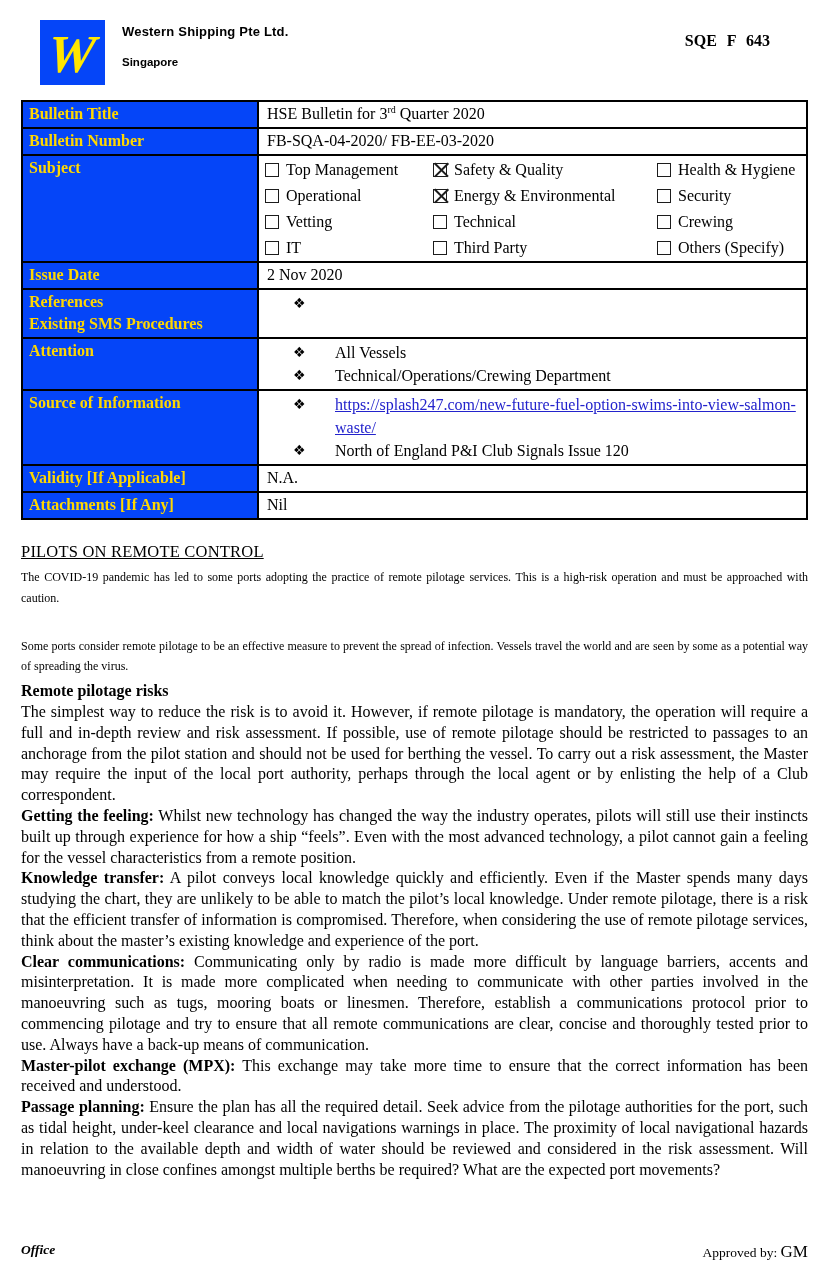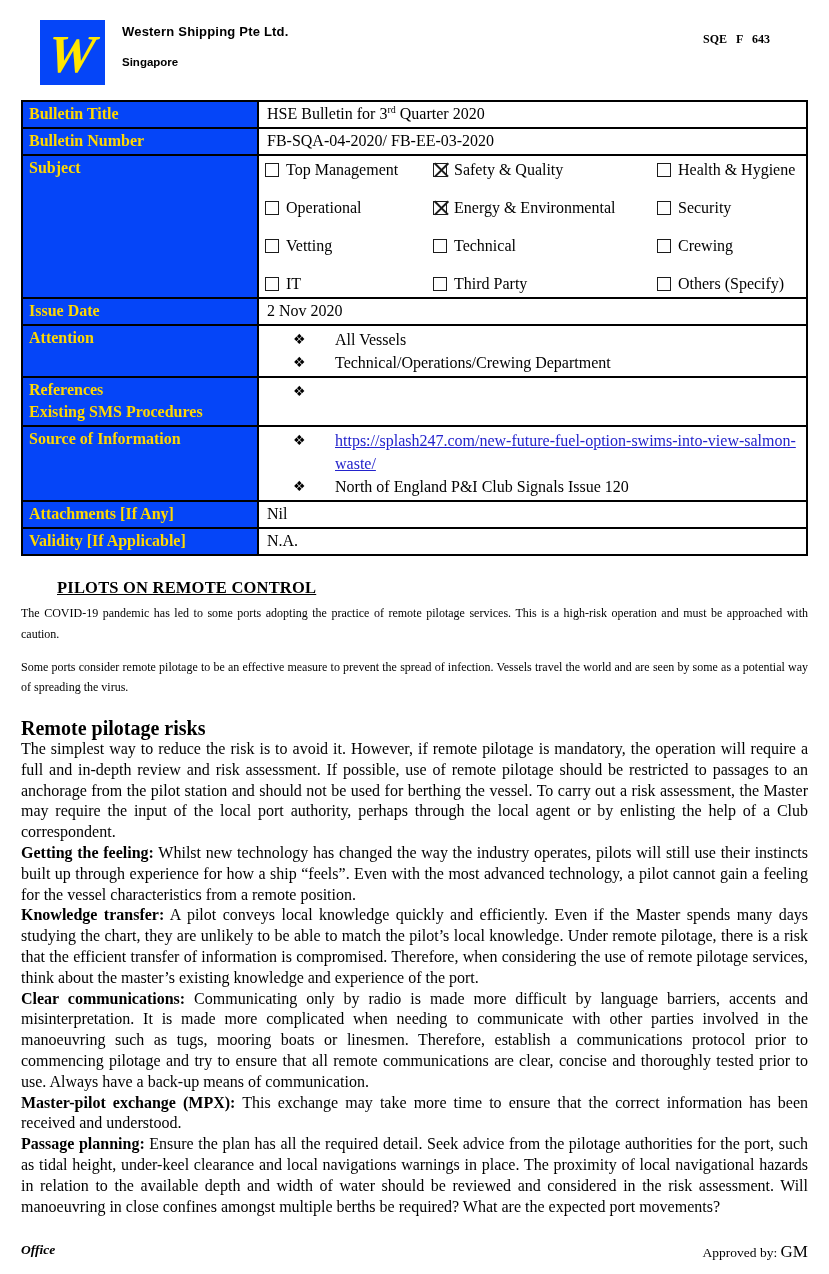--- a/index.html
+++ b/index.html
@@ -16,60 +16,60 @@
   }
   
   .hdr { display:flex; align-items:flex-start; margin-top:6px; }
   .logo { width:67px; height:65px; flex:none; margin-left:18px; }
   .logo svg { display:block; width:100%; height:100%; }
   .logo-bg { fill:var(--logo-bg,#0545F8); }
   .logo-w { fill:var(--logo-letter,#FFE600); font-family:"Liberation Serif", serif; font-weight:bold; font-style:italic; }
   .hdr-text { margin-left:16px; padding-top:4px; }
   .company { font-family:"Liberation Sans", sans-serif; font-weight:bold; font-size:13px; letter-spacing:.2px; }
   .location { font-family:"Liberation Sans", sans-serif; font-weight:bold; font-size:11.5px; margin-top:17px; }
-  .form-code { margin-left:auto; margin-right:38px; font-weight:bold; font-size:12px; padding-top:12px; word-spacing:6px; }
+  .form-code { margin-left:auto; margin-right:38px; font-weight:bold; font-size:16px; padding-top:12px; word-spacing:6px; }
   .doc-title { text-align:center; font-weight:bold; font-size:23px; margin-top:16px; }
 
   
   table.form { width:100%; border-collapse:collapse; margin-top:15px; table-layout:fixed; }
   table.form td { border:2px solid #000; vertical-align:top; font-size:16px; }
   td.lbl {
     width:236px;
     background:var(--label-bg,#0545F8);
     color:var(--label-text,#FFD700);
     font-weight:bold;
     padding:1px 6px 2px 6px;
     line-height:22px;
   }
   td.val { padding:1px 8px 2px 8px; line-height:22px; }
   sup { font-size:10px; vertical-align:super; line-height:0; }
 
   
-  .subject-grid { display:grid; grid-template-columns:168px 224px 1fr; row-gap:15px; padding:2px 0 2px 2px; }
+  .subject-grid { display:grid; grid-template-columns:168px 224px 1fr; row-gap:3px; padding:2px 0 2px 2px; }
   .cb-item { display:flex; align-items:center; gap:7px; line-height:23px; height:23px; }
   .cb { position:relative; width:14px; height:14px; border:1.5px solid #1c1c1c; flex:none; background:#fff; }
   .cb.checked::before, .cb.checked::after {
     content:""; position:absolute; left:-2.5px; top:5.5px; width:19px; height:1.5px; background:#1c1c1c;
   }
   .cb.checked::before { transform:rotate(45deg); }
   .cb.checked::after  { transform:rotate(-45deg); }
 
   
   .blist { padding:2px 0; }
   .bitem { display:flex; line-height:23px; }
   .bullet { flex:none; width:16px; margin-left:26px; font-size:14px; }
   .btext { margin-left:26px; }
   a.link { color:var(--link,#2323CC); text-decoration:underline; word-break:break-word; }
 
   
   .body-sec { margin-top:22px; }
-  .sec-heading { font-weight:bold; font-size:16.5px; text-decoration:underline; letter-spacing:.2px;margin-left:36px; }
+  .sec-heading { font-weight:normal; font-size:16.5px; text-decoration:underline; letter-spacing:.2px; }
   .para { font-size:12px; line-height:20.8px; text-align:justify; margin-top:5px; }
-  .para.gap { margin-top:12px; }
-  .subhead { font-weight:bold; font-size:20px; line-height:20.8px; margin-top:20px; }
+  .para.gap { margin-top:27px; }
+  .subhead { font-weight:bold; font-size:16px; line-height:20.8px; margin-top:4px; }
   .runpara { font-size:16px; line-height:20.8px; text-align:justify; }
   .runpara b { font-weight:bold; }
 
   
   .footer { position:absolute; left:21px; right:21px; bottom:12px; display:flex; align-items:flex-start; }
   .f-office { flex:1; font-weight:bold; font-style:italic; font-size:13.5px; padding-top:6px; }
   .f-center { flex:none; font-size:13.5px; padding-top:6px; }
   .f-center .gm { font-size:17px; }
   .f-right { flex:1; text-align:right; font-weight:bold; font-style:italic; font-size:14px; line-height:19px; padding-right:22px; }
 </style>
@@ -155,71 +155,71 @@
                 <span class="cb"></span>
                 <span>Others (Specify)</span>
               </div>
         </div>
       </td>
     </tr>
     <tr style="height:24px;">
       <td class="lbl">Issue Date</td>
       <td class="val">2 Nov 2020</td>
     </tr>
+    <tr style="height:46px;">
+      <td class="lbl">
+        <div>References</div>
+        <div>Existing SMS Procedures</div>
+      </td>
+      <td class="val" style="padding:0 8px;">
+        <div class="blist">
+          <div class="bitem">
+                <span class="bullet">❖</span>
+                <span class="btext"></span>
+              </div>
+        </div>
+      </td>
+    </tr>
     <tr style="height:48px;">
       <td class="lbl">Attention</td>
       <td class="val" style="padding:0 8px;">
         <div class="blist">
           <div class="bitem">
                 <span class="bullet">❖</span>
                 <span class="btext">All Vessels</span>
               </div>
           <div class="bitem">
                 <span class="bullet">❖</span>
                 <span class="btext">Technical/Operations/Crewing Department</span>
               </div>
         </div>
       </td>
     </tr>
-    <tr style="height:46px;">
-      <td class="lbl">
-        <div>References</div>
-        <div>Existing SMS Procedures</div>
-      </td>
-      <td class="val" style="padding:0 8px;">
-        <div class="blist">
-          <div class="bitem">
-                <span class="bullet">❖</span>
-                <span class="btext"></span>
-              </div>
-        </div>
-      </td>
-    </tr>
     <tr style="height:61px;">
       <td class="lbl">Source of Information</td>
       <td class="val" style="padding:0 8px;">
         <div class="blist">
           <div class="bitem">
                 <span class="bullet">❖</span>
                 <span class="btext" style="max-width:520px;"><a class="link" href="#">https://splash247.com/new-future-fuel-option-swims-into-view-salmon-waste/</a></span>
               </div>
           <div class="bitem">
                 <span class="bullet">❖</span>
                 <span class="btext">North of England P&amp;I Club Signals Issue 120</span>
               </div>
         </div>
       </td>
     </tr>
     <tr style="height:23px;">
+      <td class="lbl">Validity [If Applicable]</td>
+      <td class="val">N.A.</td>
+    </tr>
+    <tr style="height:23px;">
       <td class="lbl">Attachments [If Any]</td>
       <td class="val">Nil</td>
-    </tr>
-    <tr style="height:23px;">
-      <td class="lbl">Validity [If Applicable]</td>
-      <td class="val">N.A.</td>
     </tr>
   </tbody>
     </table>
 
   <div class="body-sec">
     <div class="sec-heading">PILOTS ON REMOTE CONTROL</div>
     <p class="para">The COVID-19 pandemic has led to some ports adopting the practice of remote pilotage services. This is a high-risk operation and must be approached with caution.</p>
     <p class="para gap">Some ports consider remote pilotage to be an effective measure to prevent the spread of infection. Vessels travel the world and are seen by some as a potential way of spreading the virus.</p>
     <div class="subhead">Remote pilotage risks</div>
     <p class="runpara">The simplest way to reduce the risk is to avoid it. However, if remote pilotage is mandatory, the operation will require a full and in-depth review and risk assessment. If possible, use of remote pilotage should be restricted to passages to an anchorage from the pilot station and should not be used for berthing the vessel. To carry out a risk assessment, the Master may require the input of the local port authority, perhaps through the local agent or by enlisting the help of a Club correspondent.</p>

